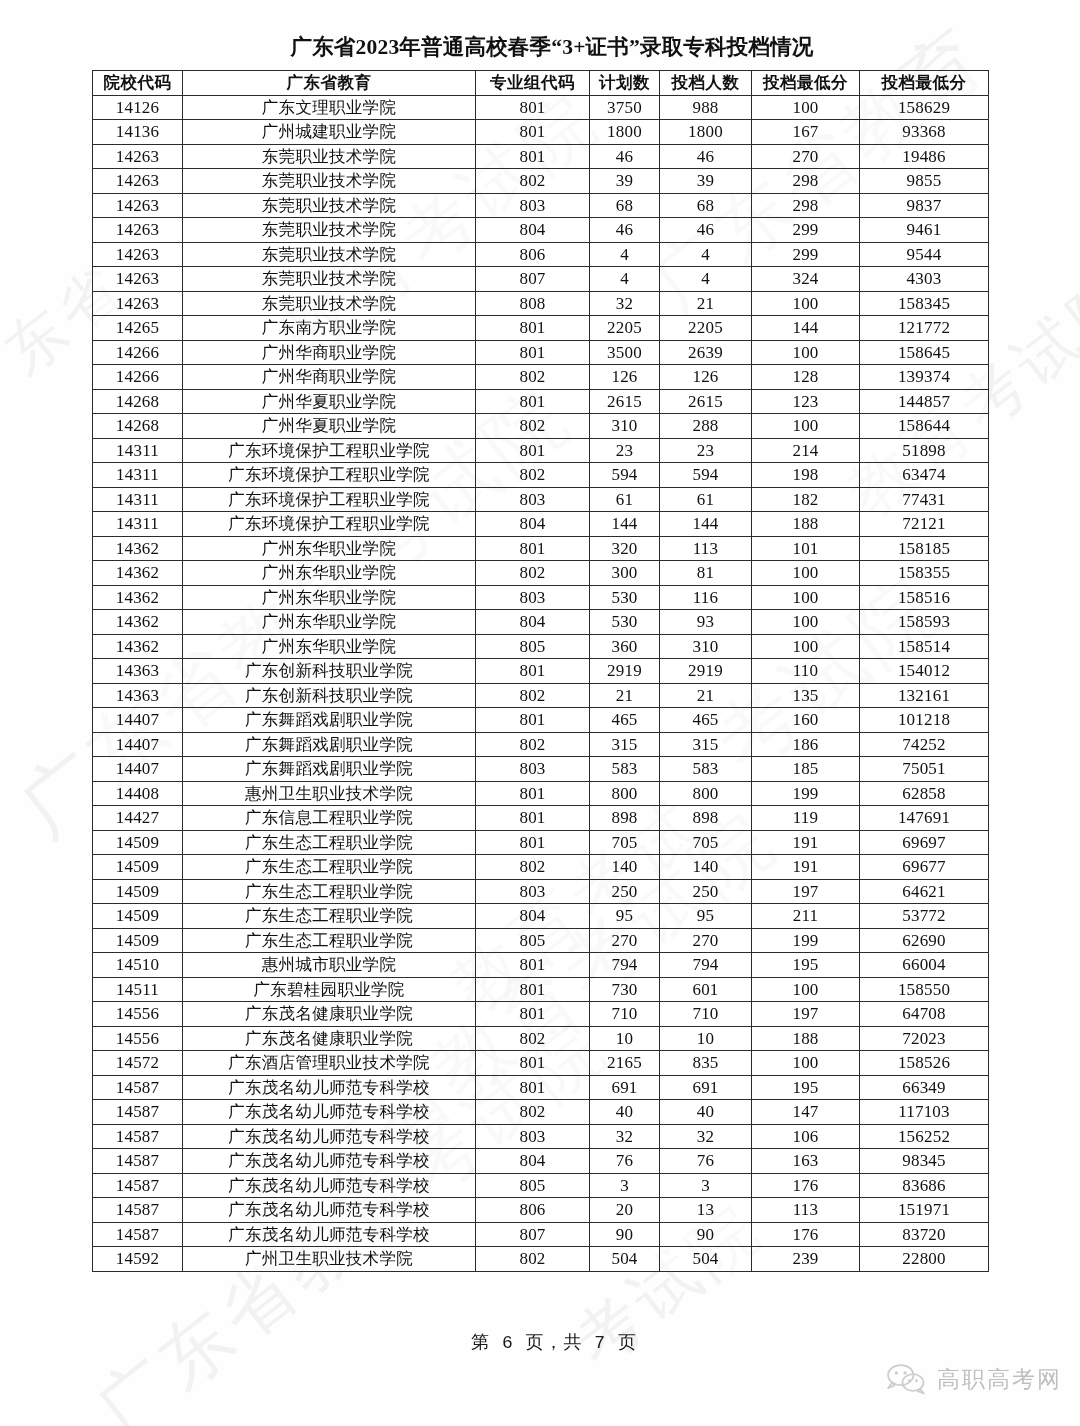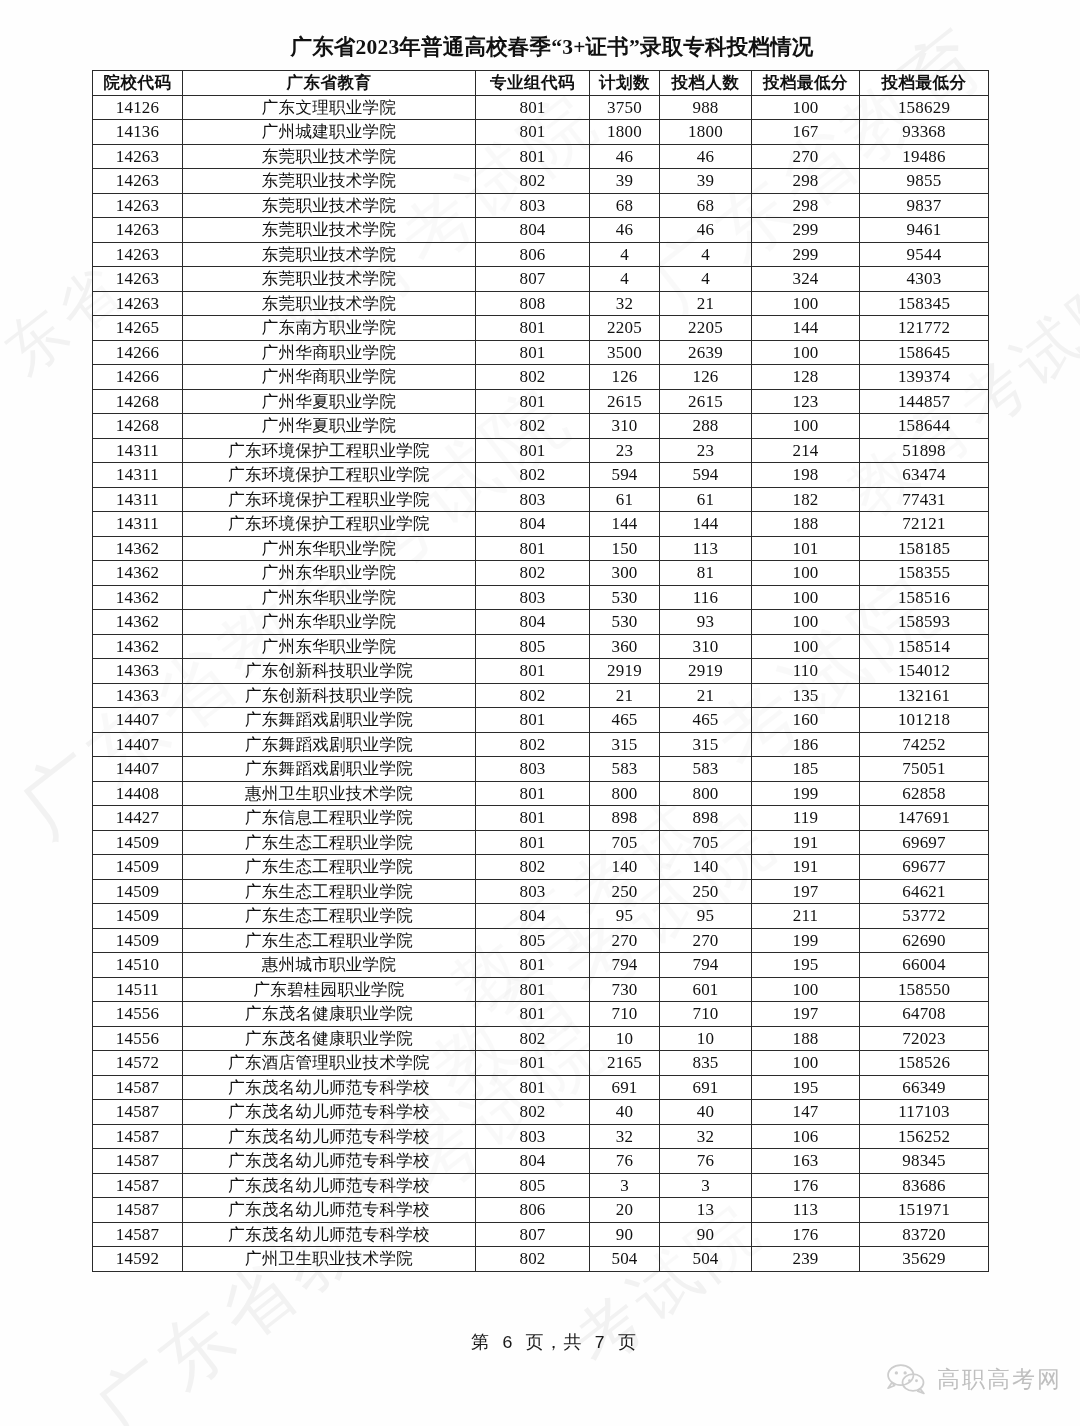--- a/index.html
+++ b/index.html
@@ -364,21 +364,21 @@
             <td class="num">804</td>
             <td class="num">144</td>
             <td class="num">144</td>
             <td class="num">188</td>
             <td class="num">72121</td>
           </tr>
           <tr>
             <td class="num">14362</td>
             <td class="school">广州东华职业学院</td>
             <td class="num">801</td>
-            <td class="num">150</td>
+            <td class="num">320</td>
             <td class="num">113</td>
             <td class="num">101</td>
             <td class="num">158185</td>
           </tr>
           <tr>
             <td class="num">14362</td>
             <td class="school">广州东华职业学院</td>
             <td class="num">802</td>
             <td class="num">300</td>
             <td class="num">81</td>
@@ -628,21 +628,21 @@
             <td class="num">176</td>
             <td class="num">83720</td>
           </tr>
           <tr>
             <td class="num">14592</td>
             <td class="school">广州卫生职业技术学院</td>
             <td class="num">802</td>
             <td class="num">504</td>
             <td class="num">504</td>
             <td class="num">239</td>
-            <td class="num">35629</td>
+            <td class="num">22800</td>
           </tr>
         </tbody>
     </table>
   </div>
 
   <div class="page-footer">第 6 页，共 7 页</div>
 
   <div class="brand">
     <span class="brand-icon">
       <svg viewBox="0 0 48 38" width="42" height="34" aria-hidden="true">

